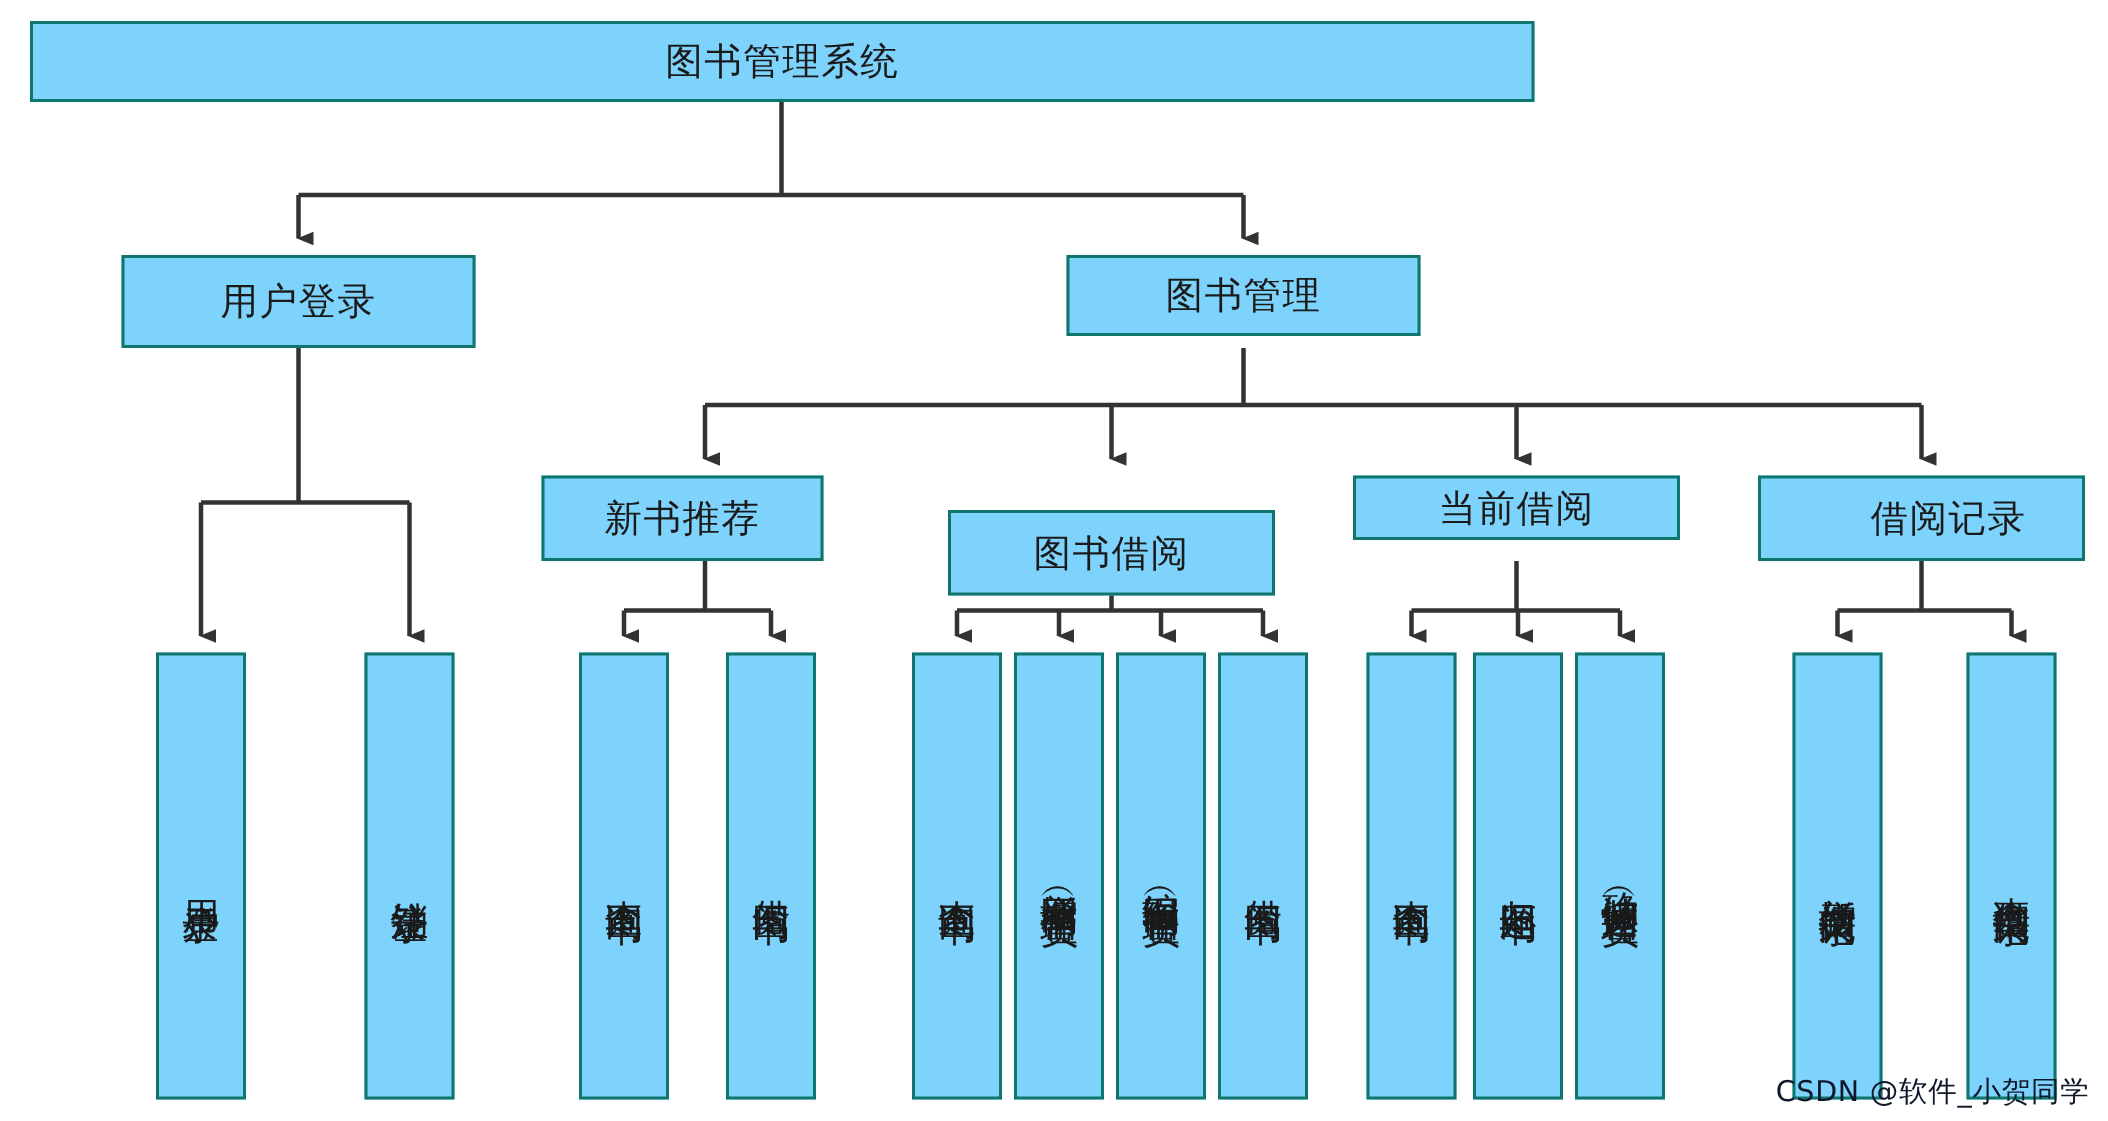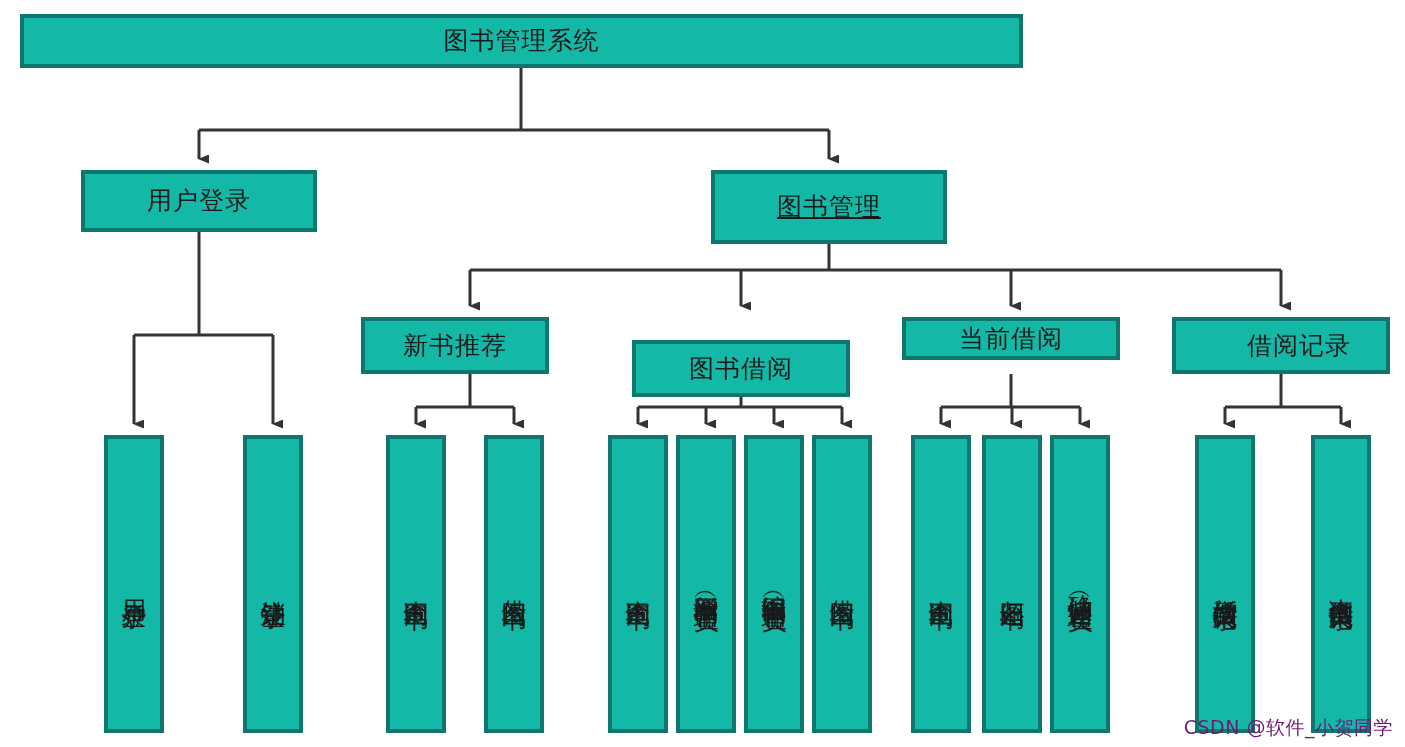--- a/index.html
+++ b/index.html
@@ -22,22 +22,22 @@
     position: absolute;
     left: 0;
     top: 0;
     width: 1405px;
     height: 747px;
     pointer-events: none;
   }
   .node {
     position: absolute;
     box-sizing: border-box;
-    background: #14b8a6;
-    border: 4px solid #0f766e;
+    background: #7dd3fc;
+    border: 2px solid #0f766e;
     display: flex;
     align-items: center;
     justify-content: center;
     color: #1a1a1a;
   }
   .node.horiz {
     font-size: 25px;
     line-height: 1.2;
     letter-spacing: 1px;
     white-space: nowrap;
@@ -52,21 +52,21 @@
     text-align: center;
   }
   .node .label {
     display: block;
   }
   .watermark {
     position: absolute;
     right: 12px;
     bottom: 6px;
     font-size: 19px;
-    color: #701a75;
+    color: #0f172a;
     letter-spacing: 0.5px;
     white-space: nowrap;
     user-select: none;
   }
 </style>
 </head>
 <body>
 
 <div id="canvas">
 
@@ -113,21 +113,21 @@
       </g>
   </svg>
 
   <div class="node horiz" style="left: 20px; top: 14px; width: 1003px; height: 54px;">
     <span class="label">图书管理系统</span>
   </div>
 
   <div class="node horiz" style="left: 81px; top: 170px; width: 236px; height: 62px;">
     <span class="label">用户登录</span>
   </div>
-  <div class="node horiz" style="left: 711px; top: 170px; width: 236px; height: 74px; text-decoration: underline;">
+  <div class="node horiz" style="left: 711px; top: 170px; width: 236px; height: 54px;">
     <span class="label">图书管理</span>
   </div>
 
   <div class="node horiz" style="left: 361px; top: 317px; width: 188px; height: 57px;">
     <span class="label">新书推荐</span>
   </div>
   <div class="node horiz" style="left: 632px; top: 317px; width: 218px; height: 57px; margin-top: 23px;">
     <span class="label">图书借阅</span>
   </div>
   <div class="node horiz" style="left: 902px; top: 317px; width: 218px; height: 43px;">

